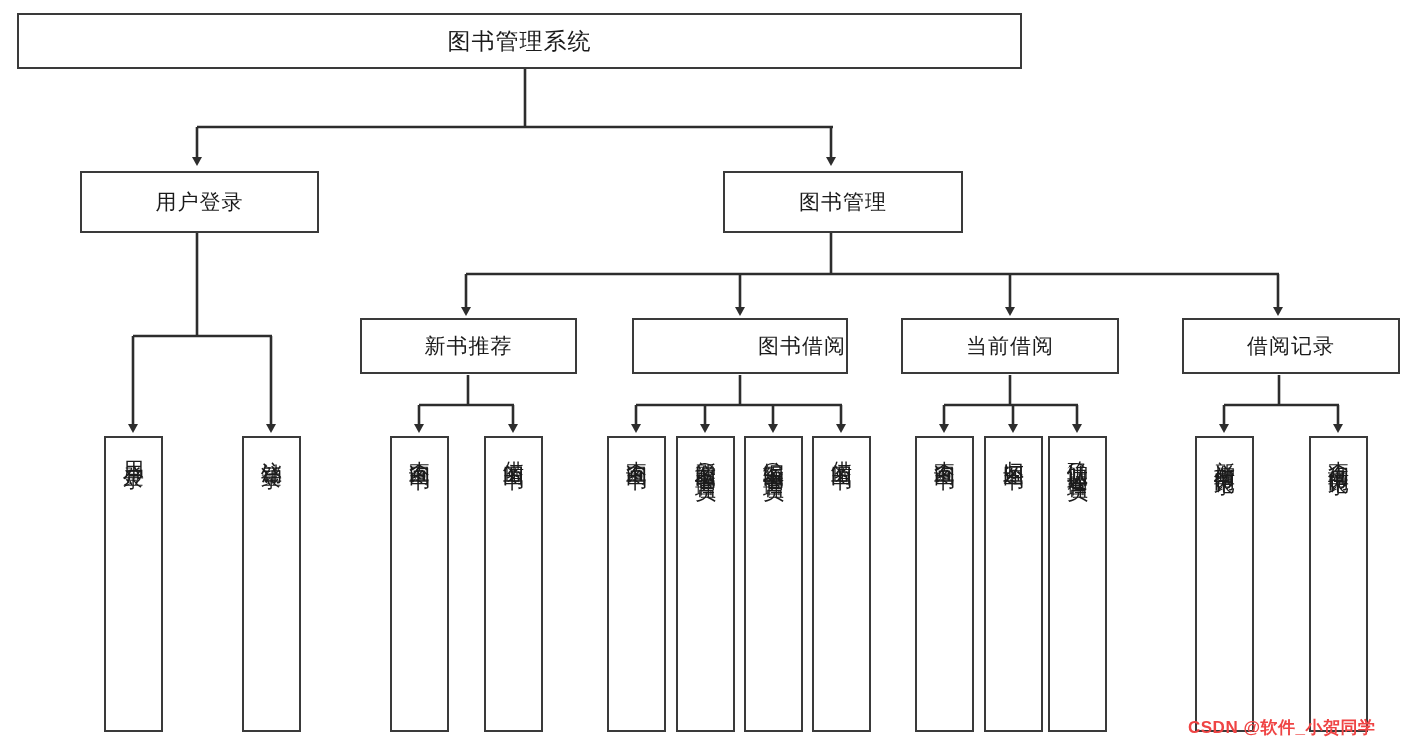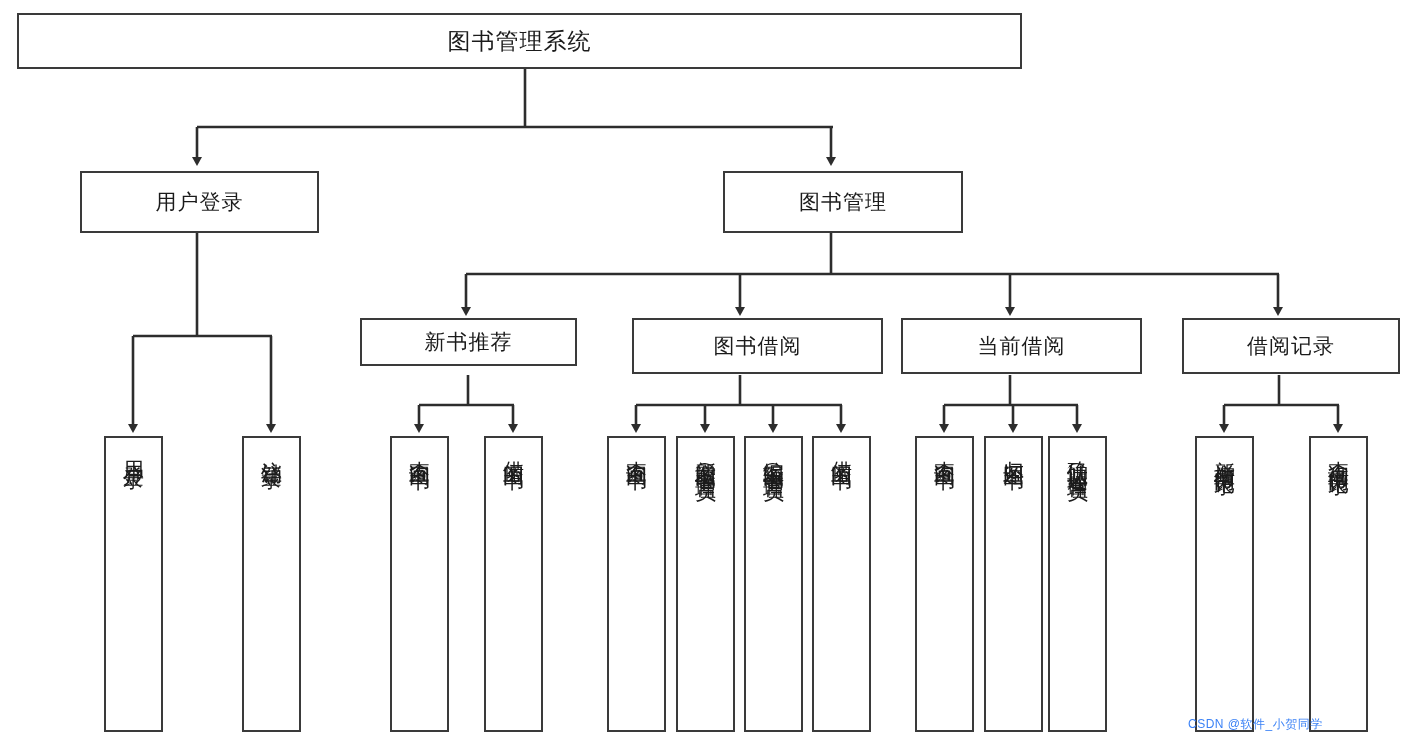--- a/index.html
+++ b/index.html
@@ -55,25 +55,26 @@
     display: block;
     max-height: 100%;
   }
   .node.root {
     font-size: 23px;
   }
   #watermark {
     position: absolute;
     left: 1188px;
     top: 716px;
-    font-size: 12px;
-    color: #3b82f6;
+    font-size: 17px;
+    color: #ef4444;
     white-space: nowrap;
     z-index: 3;
     letter-spacing: 0.5px;
+    font-weight: bold;
   }
 </style>
 </head>
 <body>
 
 <div id="canvas">
 
   <svg id="edges" viewBox="0 0 1405 747" xmlns="http://www.w3.org/2000/svg">
     <defs>
       <marker id="arr" markerWidth="9" markerHeight="10" refX="1" refY="5" orient="auto" markerUnits="userSpaceOnUse">
@@ -129,27 +130,27 @@
     <span>图书管理系统</span>
   </div>
 
   <div class="node horiz" style="left:80px; top:171px; width:239px; height:62px;">
     <span>用户登录</span>
   </div>
   <div class="node horiz" style="left:711px; top:171px; width:240px; height:62px;margin-left:12px;">
     <span>图书管理</span>
   </div>
 
-  <div class="node horiz" style="left:360px; top:318px; width:217px; height:48px;">
+  <div class="node horiz" style="left:360px; top:318px; width:217px; height:56px;">
     <span>新书推荐</span>
   </div>
-  <div class="node horiz" style="left:632px; top:318px; width:251px; height:56px;">
+  <div class="node horiz" style="left:632px; top:318px; width:216px; height:56px;justify-content:flex-end;">
     <span>图书借阅</span>
   </div>
-  <div class="node horiz" style="left:901px; top:318px; width:241px; height:56px;">
+  <div class="node horiz" style="left:901px; top:318px; width:218px; height:56px;">
     <span>当前借阅</span>
   </div>
   <div class="node horiz" style="left:1170px; top:318px; width:218px; height:56px;margin-left:12px;">
     <span>借阅记录</span>
   </div>
 
   <div class="node vert" style="left:104px; top:436px; width:59px; height:296px;">
     <span class="vtext">用户登录</span>
   </div>
   <div class="node vert" style="left:242px; top:436px; width:59px; height:296px;">

